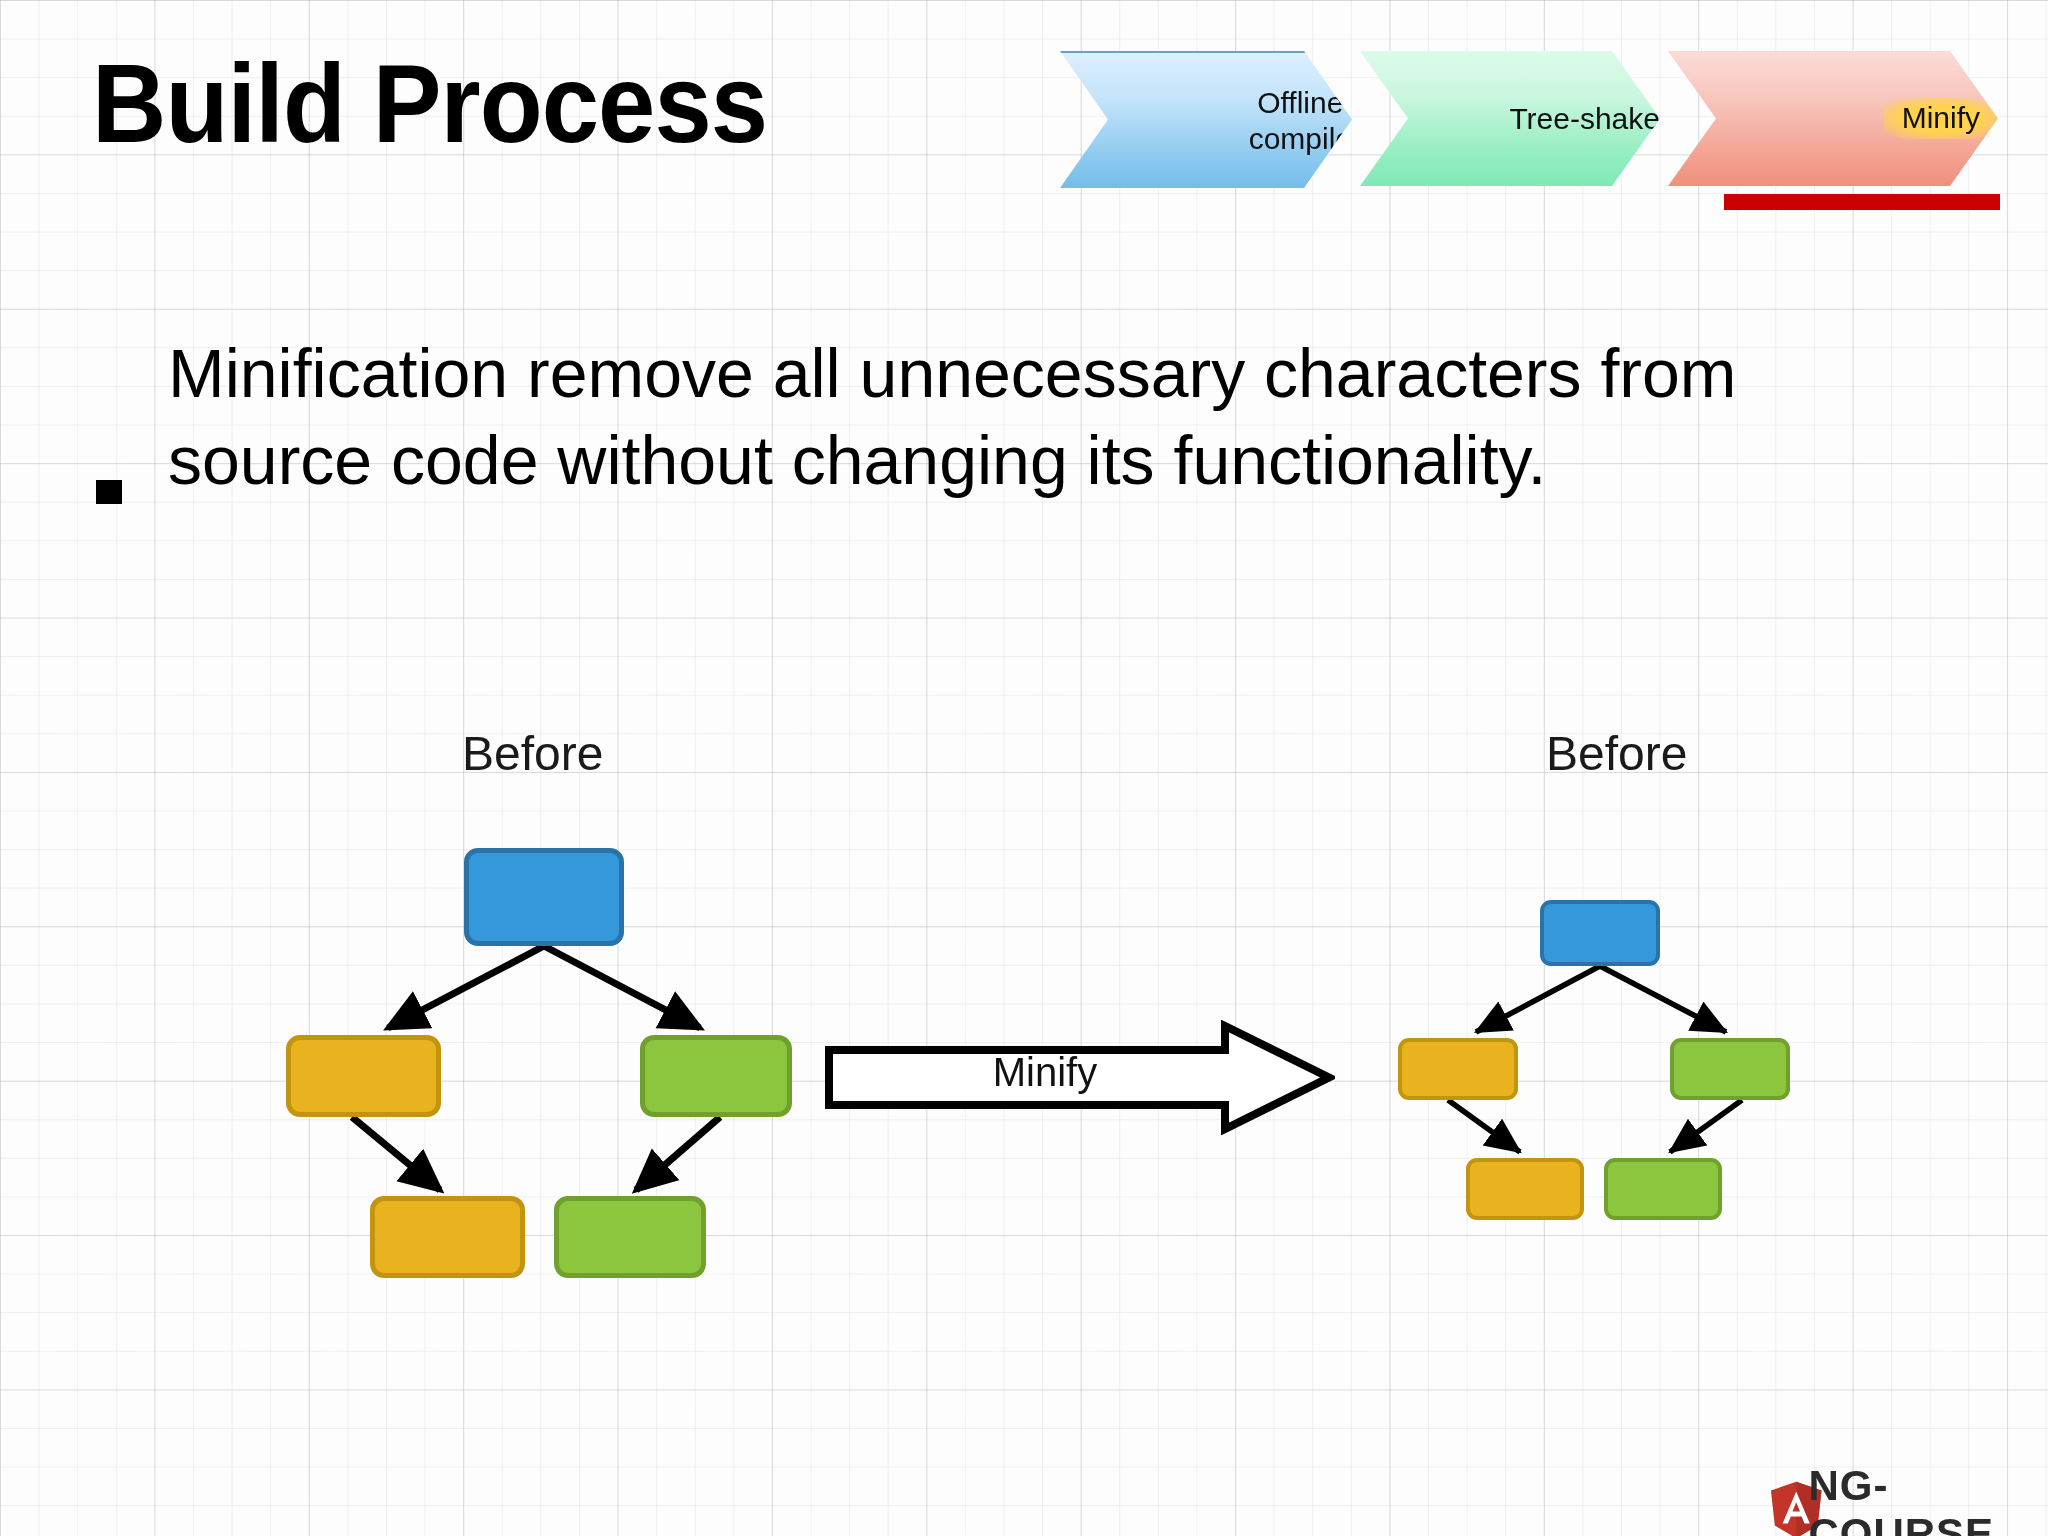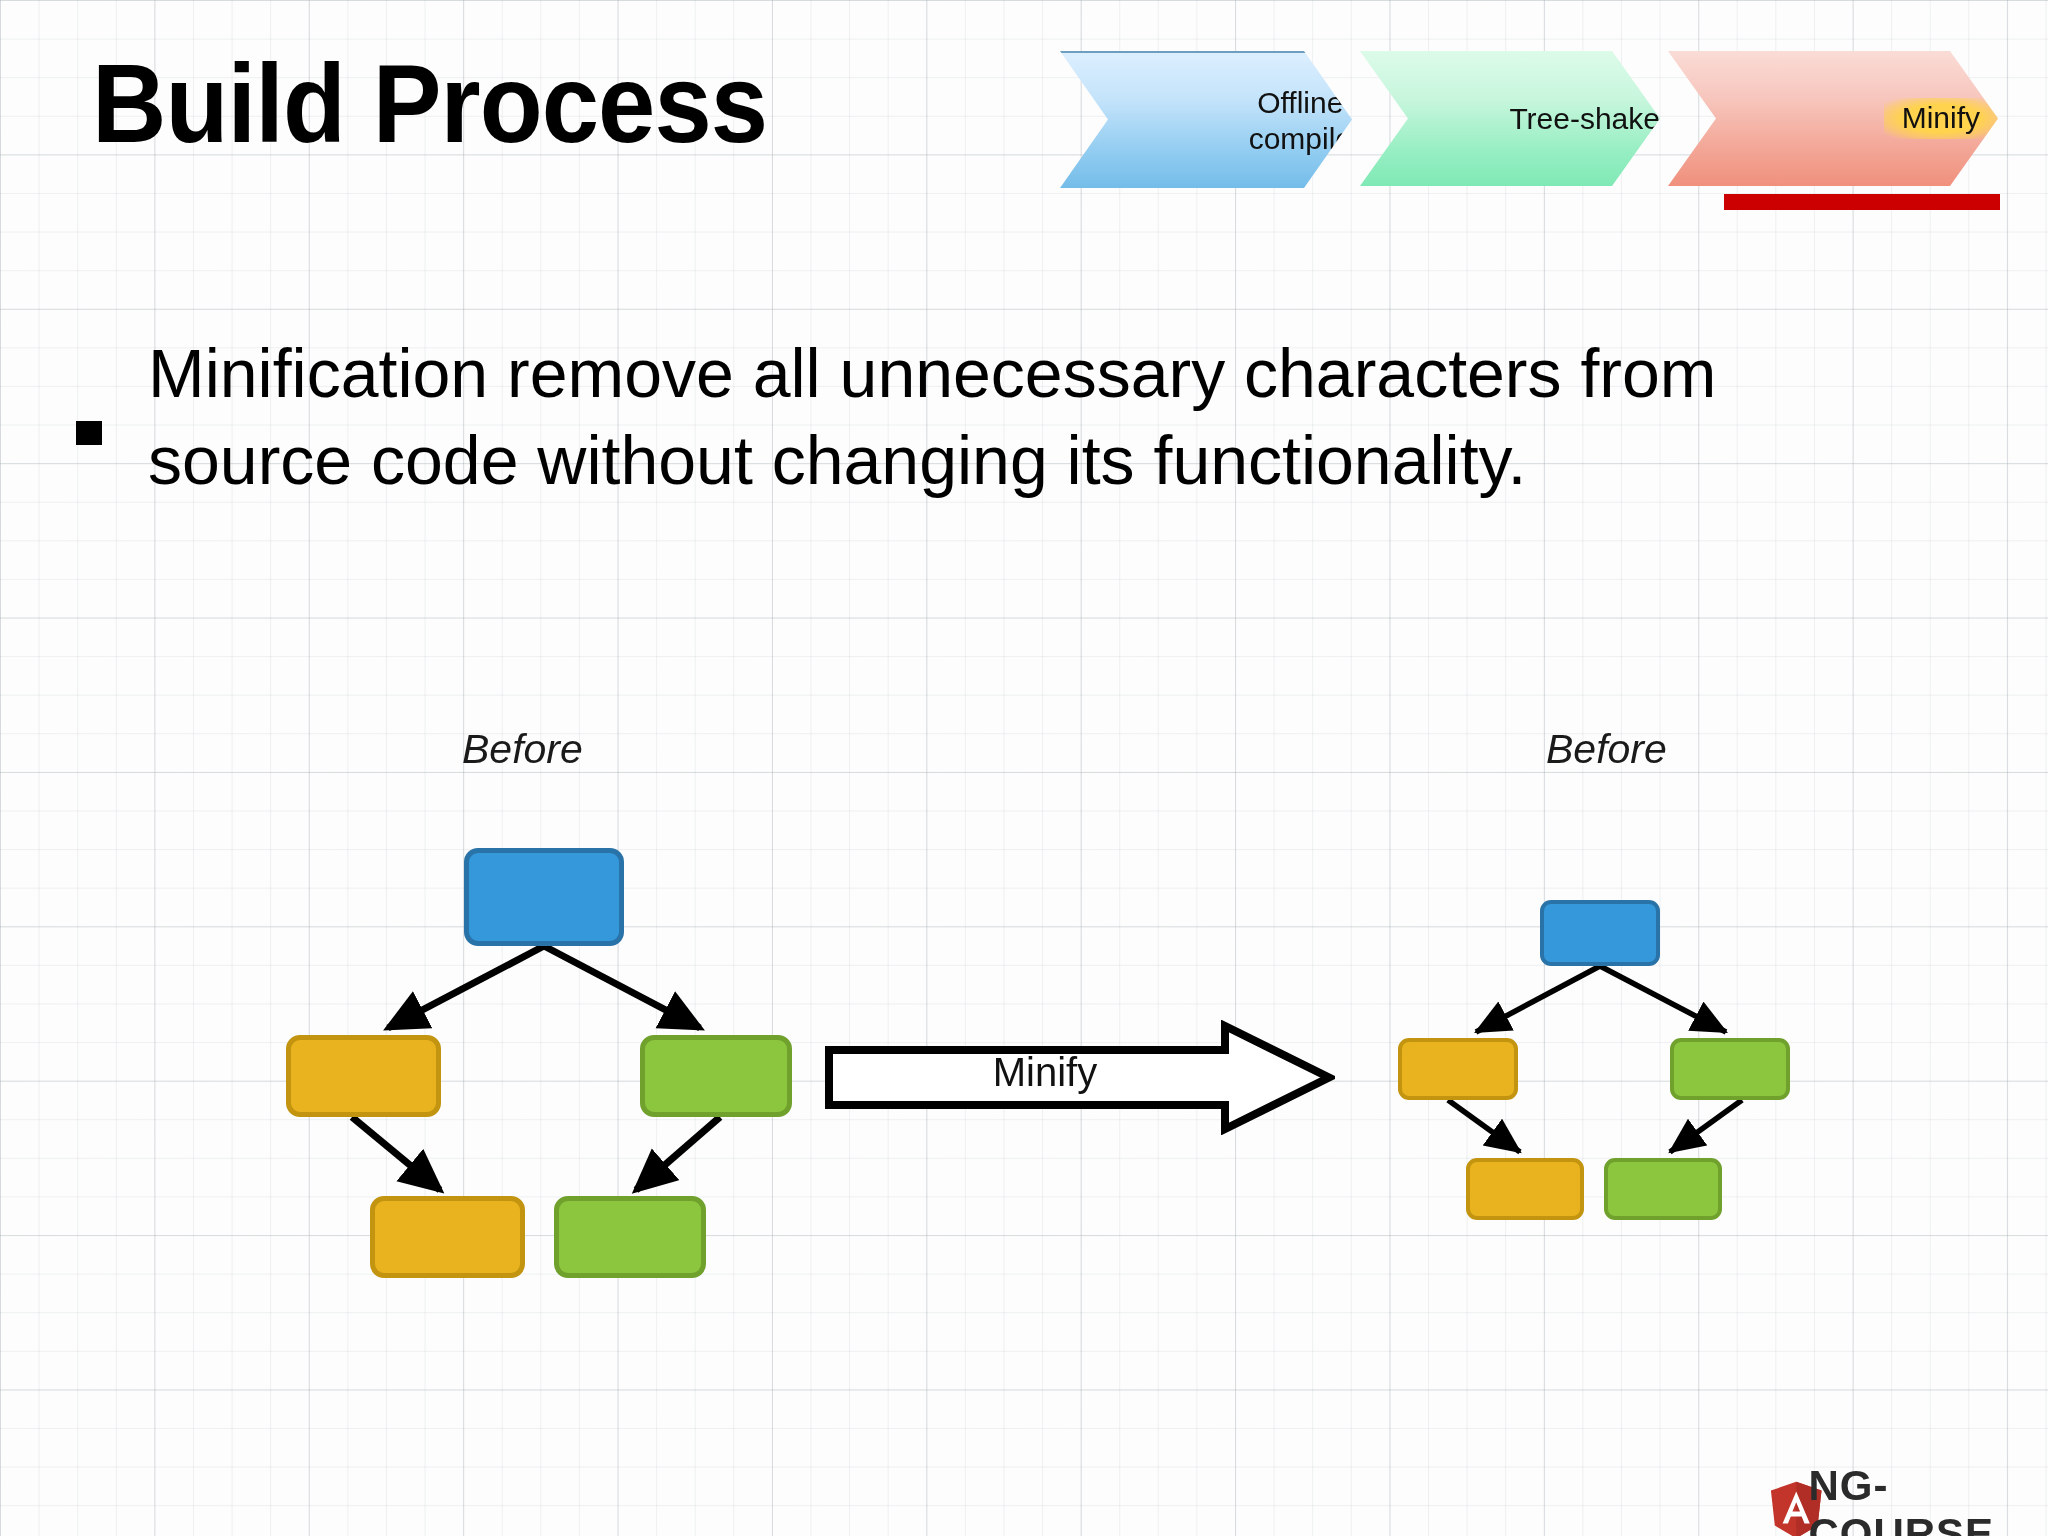--- a/index.html
+++ b/index.html
@@ -98,47 +98,46 @@
     left: 664px;
     top: 152px;
     width: 276px;
     height: 16px;
     background: #cc0000;
   }
 
   
   #bullet-row {
     position: absolute;
-    left: 76px;
+    left: 96px;
     top: 330px;
     width: 1770px;
     display: flex;
-    align-items: center;
+    align-items: flex-end;
   }
   #bullet-marker {
     width: 26px;
     height: 24px;
     background: #000;
     margin-top: 32px;
     margin-right: 46px;
     flex: 0 0 auto;
   }
   #bullet-text {
     font-size: 68px;
     line-height: 1.28;
     color: #000;
     font-weight: normal;
     max-width: 1680px;
   }
   .col-label {
     position: absolute;
-    font-size: 41px;
+    font-size: 48px;
     color: #1a1a1a;
     white-space: nowrap;
-    font-style: italic;
   }
   #label-before { left: 462px; top: 726px; }
   #label-after  { left: 1546px; top: 726px; }
 
   .node {
     position: absolute;
     border-radius: 14px;
     box-sizing: border-box;
   }
   .node.blue   { background: #3498db; border: 5px solid #2a73a8; }

